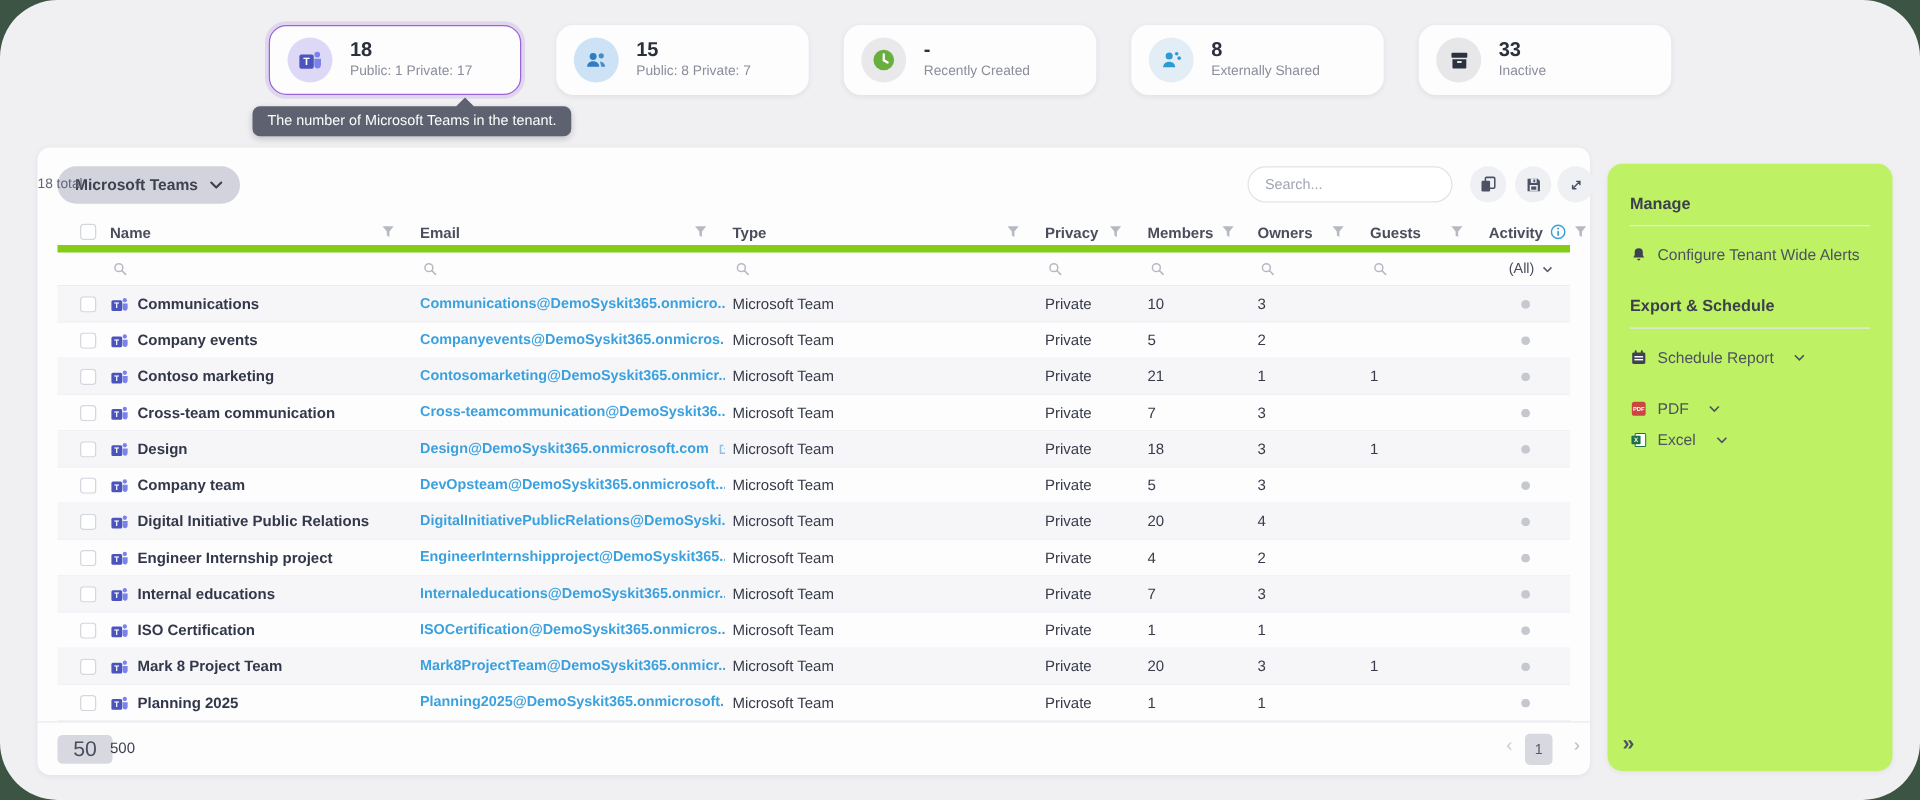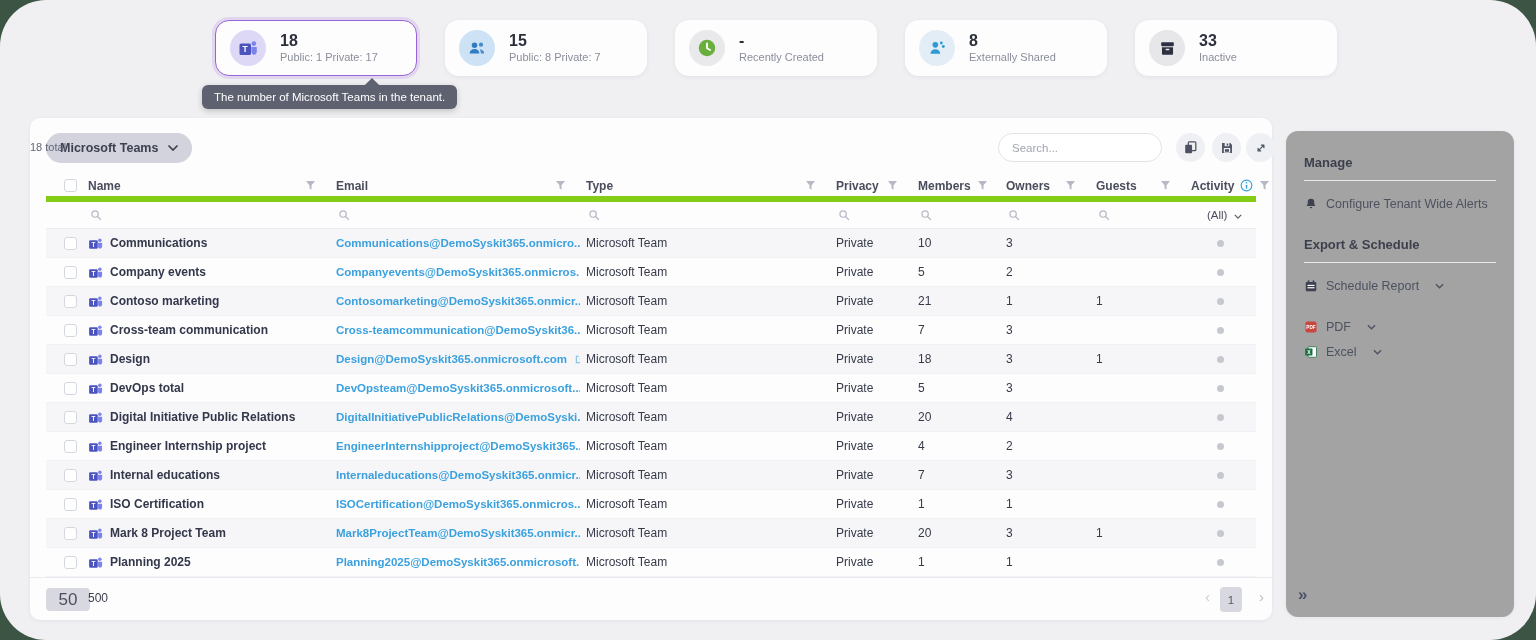--- a/index.html
+++ b/index.html
@@ -54,21 +54,21 @@
   .bottom-bar { position:absolute; left:0; right:0; bottom:0; height:43px; border-top:1px solid #e9e9ee; }
   .psize-selected { position:absolute; left:16px; top:10px; width:44px; height:23px; background:#d8d9e0; border-radius:4px;
     font-size:17px; color:#4b4f5d; display:flex; align-items:center; justify-content:center; cursor:pointer; }
   .psize { position:absolute; left:58px; top:13px; font-size:12px; color:#3c404e; cursor:pointer; }
   .pg-prev { position:absolute; right:62px; top:10px; font-size:15px; color:#c9ccd4; cursor:pointer; }
   .pg-page { position:absolute; right:30px; top:9px; width:22px; height:25px; background:#d8d9e0; border-radius:4px;
     font-size:11.5px; color:#555a68; display:flex; align-items:center; justify-content:center; cursor:pointer; }
   .pg-next { position:absolute; right:8px; top:10px; font-size:15px; color:#b9bdc8; cursor:pointer; }
 
   
-  .sidebar { position:absolute; left:1286px; top:131px; width:228px; height:486px; background:#a3a3a3;
+  .sidebar { position:absolute; left:1286px; top:131px; width:228px; height:486px; background:#bef264;
     border-radius:12px; box-shadow:0 1px 4px rgba(40,40,70,.05); padding:24px 18px; }
   .side-heading { font-size:13px; font-weight:bold; color:#3c3f4c; padding-bottom:10px; border-bottom:1px solid #e7e8ec; }
   .side-item { display:flex; align-items:center; gap:8px; font-size:12.5px; color:#4d5260; margin-top:16px; cursor:pointer; }
   .side-gap { height:26px; }
   .collapse-btn { position:absolute; left:12px; bottom:12px; font-size:17px; font-weight:bold; color:#4c5166; cursor:pointer; }
 </style>
 </head>
 <body>
 
 <div class="app">
@@ -510,21 +510,21 @@
     <div class="td">
               <div class="checkbox" style="margin-left:12px"></div>
             </div>
     <div class="td">
       <svg width="15" height="15" viewBox="0 0 20 20" style="flex:0 0 auto">
                 <circle cx="15.8" cy="5.6" r="2.3" fill="#7b83eb"></circle>
                 <path d="M13.4 9h5.4v4.6c0 1.9-1.2 3.2-2.7 3.2-1.6 0-2.7-1.3-2.7-3.2z" fill="#7b83eb"></path>
                 <rect x="1.5" y="5.5" width="11.5" height="11.5" rx="1.6" fill="#4b53bc"></rect>
                 <text x="7.2" y="14.2" font-size="8.5" fill="#fff" text-anchor="middle" font-weight="bold" font-family="sans-serif">T</text>
               </svg>
-      <span style="font-weight:bold;color:#33374a">DevOps total</span>
+      <span style="font-weight:bold;color:#33374a">Company team</span>
     </div>
     <div class="td">
       <a class="email-link">DevOpsteam@DemoSyskit365.onmicrosoft....</a>
 
     </div>
     <div class="td">
               <span>Microsoft Team</span>
             </div>
     <div class="td">
               <span>Private</span>

